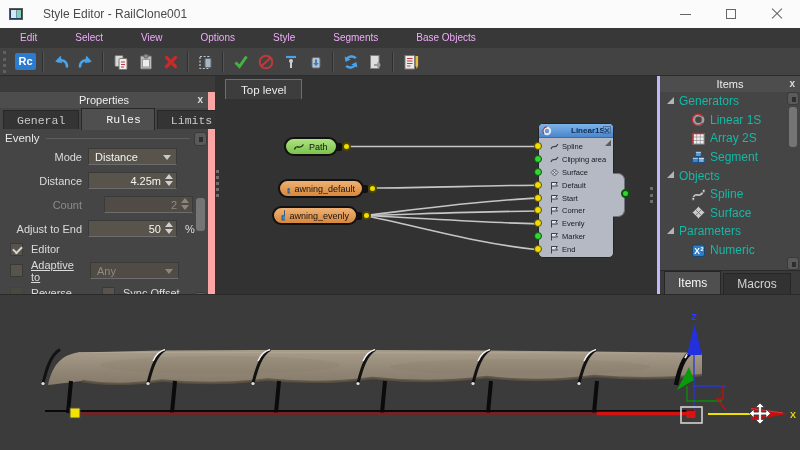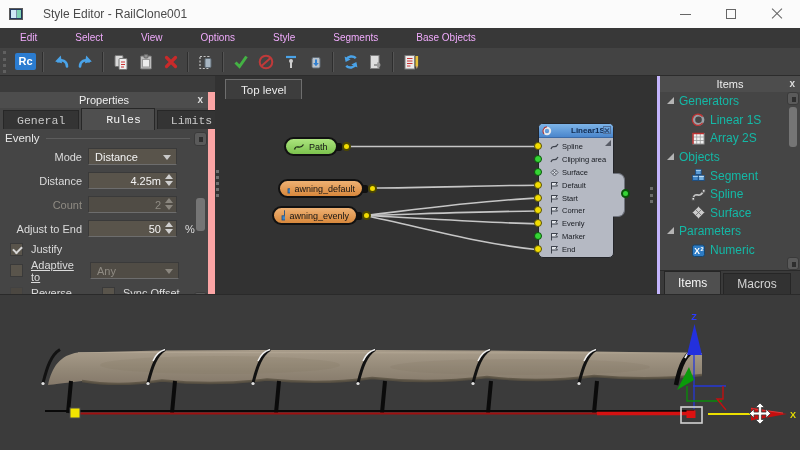--- a/index.html
+++ b/index.html
@@ -290,21 +290,21 @@
       <div class="prow" style="top:80px;">
         <span class="plabel">Distance</span>
         <div class="pfield">
           <span class="val-r">4.25m</span>
           <span class="spin">
               <span class="sp-u"></span>
               <span class="sp-d"></span>
             </span>
         </div>
       </div>
-      <div class="prow" style="top:104px;">
+      <div class="prow" style="top:104px;gap:16px;">
         <span class="plabel dim">Count</span>
         <div class="pfield dis">
           <span class="val-r">2</span>
           <span class="spin dimsp">
               <span class="sp-u"></span>
               <span class="sp-d"></span>
             </span>
         </div>
       </div>
       <div class="prow" style="top:128px;">
@@ -313,21 +313,21 @@
           <span class="val-r">50</span>
           <span class="spin">
               <span class="sp-u"></span>
               <span class="sp-d"></span>
             </span>
         </div>
         <span class="cb-label">%</span>
       </div>
       <div class="prow" style="top:150px; height:14px; padding-left:10px;">
         <span class="checkbox checked"></span>
-        <span class="cb-label">Justify</span>
+        <span class="cb-label">Editor</span>
       </div>
       <div class="prow" style="top:170px; padding-left:10px;">
         <span class="checkbox"></span>
         <span class="cb-label" style="width:54px;text-decoration:underline;">Adaptive to</span>
         <div class="pfield dis" style="margin-left:5px;">
           <span class="val-l">Any</span>
           <span class="dd-arrow dim2"></span>
         </div>
       </div>
       <div class="prow" style="top:194px; height:14px; padding-left:10px;">
@@ -489,34 +489,34 @@
           <span>Linear 1S</span>
         </div>
         <div class="trow item">
           <svg class="tree-icon" viewBox="0 0 15 15">
               <rect x="2" y="2.5" width="11" height="10.5" fill="#f0f0f0" stroke="#9a9a9a"></rect>
               <path d="M2 6h11M2 9.5h11M5.7 2.5v10.5M9.3 2.5v10.5" stroke="#9a9a9a" stroke-width="0.8"></path>
               <path d="M2 13 V2.5 H13" fill="none" stroke="#c03030" stroke-width="1.4"></path>
             </svg>
           <span>Array 2S</span>
         </div>
-        <div class="trow section">
-          <span class="expander"></span>
-          <span>Objects</span>
-        </div>
         <div class="trow item">
           <svg class="tree-icon" viewBox="0 0 15 15">
               <rect x="4.6" y="1.5" width="5.6" height="5" fill="#5b9bd5" stroke="#1e4f82"></rect>
               <rect x="4.9" y="1.8" width="5" height="1.1" fill="#a9d2f0"></rect>
               <rect x="1.6" y="7.5" width="5.6" height="5" fill="#4186c6" stroke="#1e4f82"></rect>
               <rect x="1.9" y="7.8" width="5" height="1.1" fill="#a9d2f0"></rect>
               <rect x="7.6" y="7.5" width="5.6" height="5" fill="#74b0e0" stroke="#1e4f82"></rect>
               <rect x="7.9" y="7.8" width="5" height="1.1" fill="#cfe6f7"></rect>
             </svg>
           <span>Segment</span>
+        </div>
+        <div class="trow section">
+          <span class="expander"></span>
+          <span>Objects</span>
         </div>
         <div class="trow item">
           <svg class="tree-icon" viewBox="0 0 15 15">
               <path d="M2 11.5 C4.5 3 8 13 12.5 4" fill="none" stroke="#c2c2c2" stroke-width="1.8"></path>
               <rect x="1" y="10.5" width="2.6" height="2.6" fill="#e8e8e8" stroke="#555"></rect>
               <rect x="11.4" y="2.6" width="2.6" height="2.6" fill="#e8e8e8" stroke="#555"></rect>
             </svg>
           <span>Spline</span>
         </div>
         <div class="trow item">

